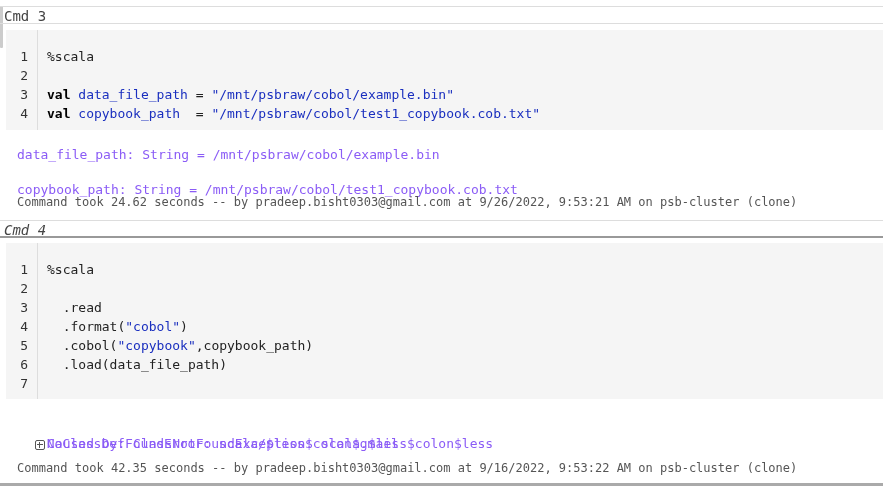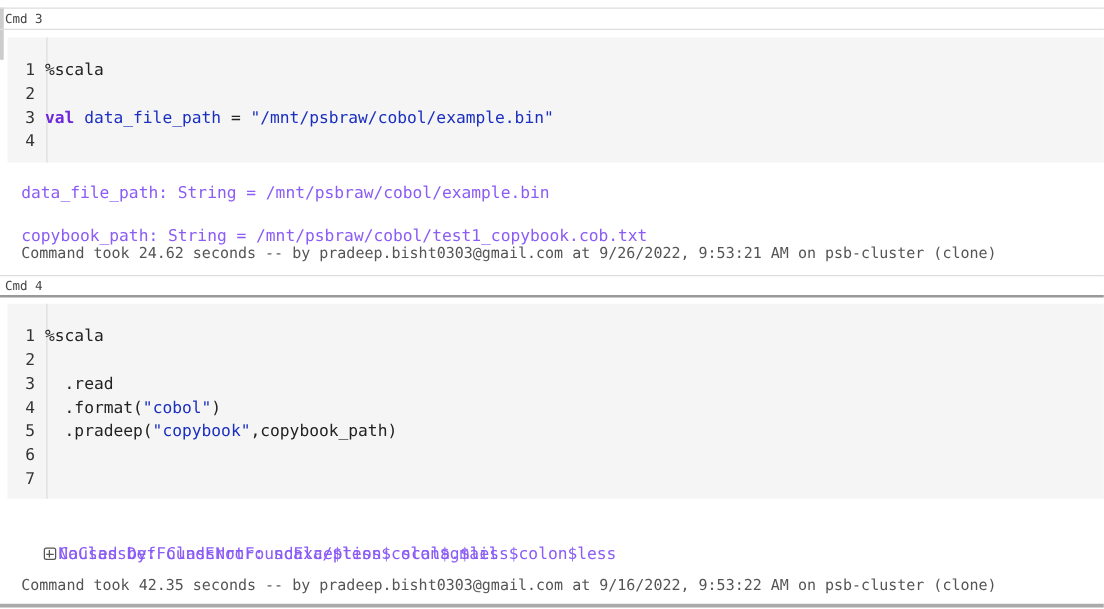--- a/index.html
+++ b/index.html
@@ -1,30 +1,30 @@
 <!DOCTYPE html>
 <html><head>
 <meta charset="utf-8">
 <style>
   html, body { margin: 0; padding: 0; background: #ffffff; }
   body { width: 883px; height: 487px; position: relative; overflow: hidden;
          font-family: "DejaVu Sans Mono", monospace; color: #222; }
   .cmd-header { position: absolute; left: 0; width: 883px; height: 18px;
-                font-size: 10px; color: #444; line-height: 18px; padding-left: 4px; box-sizing: border-box; }
+                font-size: 14px; color: #444; line-height: 18px; padding-left: 4px; box-sizing: border-box; }
   .cmd-header.c3 { top: 6px; border-top: 1px solid #ddd; border-bottom: 1px solid #ddd; }
-  .cmd-header.c4 { top: 220px; border-bottom: 2px solid #999; border-top: 1px solid #ddd; }
+  .cmd-header.c4 { top: 220px; border-bottom: 2px solid #999; border-top: 1px solid #ddd; font-style: italic; }
   .drag-handle { position: absolute; left: 0; top: 6px; width: 3px; height: 42px; background: #ccc; border-radius: 1px; }
   .code-cell { position: absolute; left: 6px; width: 877px; background: #f5f5f5; }
   .code-cell.c3 { top: 30px; height: 100px; }
   .code-cell.c4 { top: 243px; height: 156px; }
   .gutter-line { position: absolute; left: 31px; top: 0; bottom: 0; width: 1px; background: #ddd; }
   .code-line { position: absolute; left: 0; height: 19px; font-size: 13px; line-height: 19px; white-space: pre; }
   .ln { position: absolute; left: 0; width: 22px; text-align: right; color: #333; }
-  .txt { position: absolute; left: 30px; color: #222; }
-  .kw { color: #6d28d9; font-weight: bold; }
+  .txt { position: absolute; left: 41px; color: #222; }
+  .kw { color: #000000; font-weight: bold; }
   .id { color: #1a2fbf; }
   .str { color: #1a2fbf; }
   .out { position: absolute; left: 17px; font-size: 13px; line-height: 19px; white-space: pre; color: #8b5cf6; }
   .meta { position: absolute; left: 17px; font-size: 12px; color: #555; white-space: pre; }
   .bottom-border { position: absolute; left: 0; top: 483px; width: 883px; height: 3px; background: #aaa; }
   .expand-icon { display: inline-block; width: 10px; height: 10px; border: 1px solid #555; border-radius: 2px;
                  position: relative; vertical-align: middle; margin-right: 2px; box-sizing: border-box; }
   .expand-icon::before { content: ""; position: absolute; left: 1px; right: 1px; top: 3.5px; height: 1px; background: #555; }
   .expand-icon::after { content: ""; position: absolute; top: 1px; bottom: 1px; left: 3.5px; width: 1px; background: #555; }
 </style>
@@ -32,35 +32,35 @@
 <body>
 
 <div class="drag-handle"></div>
 
 <div class="cmd-header c3">Cmd 3</div>
 <div class="code-cell c3" id="cell0">
   <div class="gutter-line"></div>
 <div class="code-line" style="top: 17px; width: 870px;"><span class="ln">1</span><span class="txt"><span>%scala</span></span></div>
     <div class="code-line" style="top: 36px; width: 870px;"><span class="ln">2</span><span class="txt"></span></div>
     <div class="code-line" style="top: 55px; width: 870px;"><span class="ln">3</span><span class="txt"><span class="kw">val</span><span> </span><span class="id">data_file_path</span><span> = </span><span class="str">"/mnt/psbraw/cobol/example.bin"</span></span></div>
-    <div class="code-line" style="top: 74px; width: 870px;"><span class="ln">4</span></div>
+    <div class="code-line" style="top: 74px; width: 870px;"><span class="ln">4</span><span class="txt"><span class="kw">val</span><span> </span><span class="id">copybook_path</span><span>  = </span><span class="str">"/mnt/psbraw/cobol/test1_copybook.cob.txt"</span></span></div>
   </div>
 <div class="out" style="top:145px;">data_file_path: String = /mnt/psbraw/cobol/example.bin</div>
 <div class="out" style="top:164px;margin-top:16px;">copybook_path: String = /mnt/psbraw/cobol/test1_copybook.cob.txt</div>
 <div class="meta" style="top:195px;">Command took 24.62 seconds -- by pradeep.bisht0303@gmail.com at 9/26/2022, 9:53:21 AM on psb-cluster (clone)</div>
 
 <div class="cmd-header c4">Cmd 4</div>
 <div class="code-cell c4" id="cell1">
   <div class="gutter-line"></div>
 <div class="code-line" style="top: 17px; width: 870px;"><span class="ln">1</span><span class="txt"><span>%scala</span></span></div>
     <div class="code-line" style="top: 36px; width: 870px;"><span class="ln">2</span></div>
     <div class="code-line" style="top: 55px; width: 870px;"><span class="ln">3</span><span class="txt"><span>  .read</span></span></div>
     <div class="code-line" style="top: 74px; width: 870px;"><span class="ln">4</span><span class="txt"><span>  .format(</span><span class="str">"cobol"</span><span>)</span></span></div>
-    <div class="code-line" style="top: 93px; width: 870px;"><span class="ln">5</span><span class="txt"><span>  .pradeep(</span><span class="str">"copybook"</span><span>,copybook_path)</span></span></div>
-    <div class="code-line" style="top: 112px; width: 870px;"><span class="ln">6</span></div>
+    <div class="code-line" style="top: 93px; width: 870px;"><span class="ln">5</span><span class="txt"><span>  .cobol(</span><span class="str">"copybook"</span><span>,copybook_path)</span></span></div>
+    <div class="code-line" style="top: 112px; width: 870px;"><span class="ln">6</span><span class="txt"><span>  .load(data_file_path)</span></span></div>
     <div class="code-line" style="top: 131px; width: 870px;"><span class="ln">7</span><span class="txt"></span></div>
   </div>
 <div class="out" style="top:415px; left:19px;">
   <span class="expand-icon"></span><span>NoClassDefFoundError: scala/$less$colon$gmail</span>
 </div>
 <div class="out" style="top:434px; left:47px;">Caused by: ClassNotFoundException: scala.$less$colon$less</div>
 <div class="meta" style="top:461px;">Command took 42.35 seconds -- by pradeep.bisht0303@gmail.com at 9/16/2022, 9:53:22 AM on psb-cluster (clone)</div>
 <div class="bottom-border"></div>
 
 </body></html>

